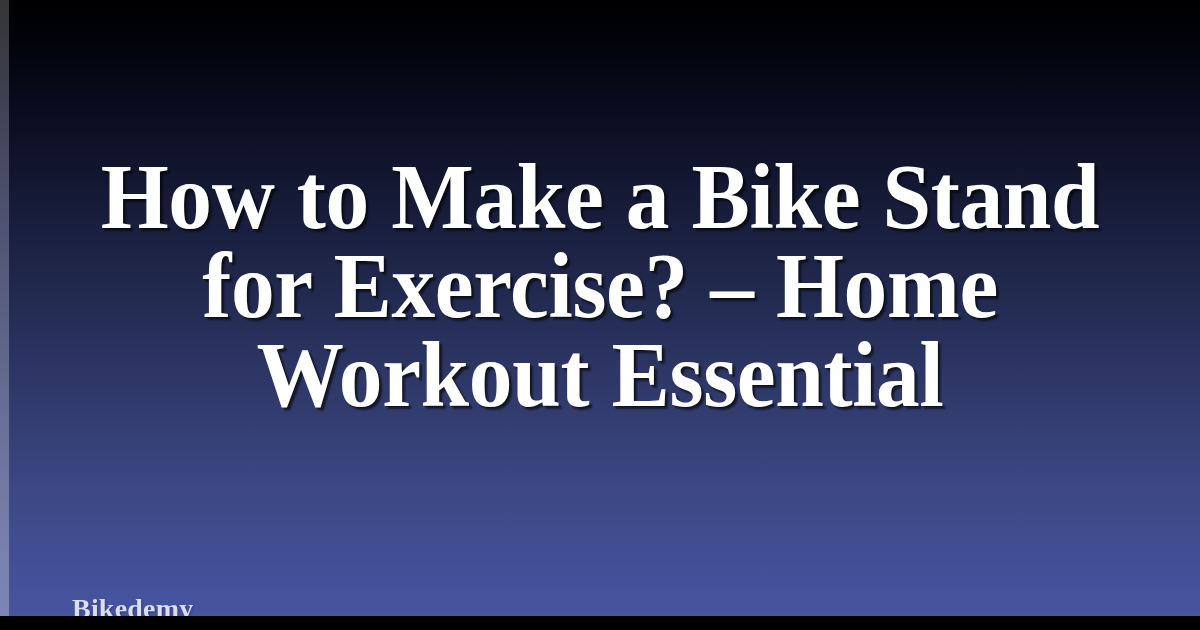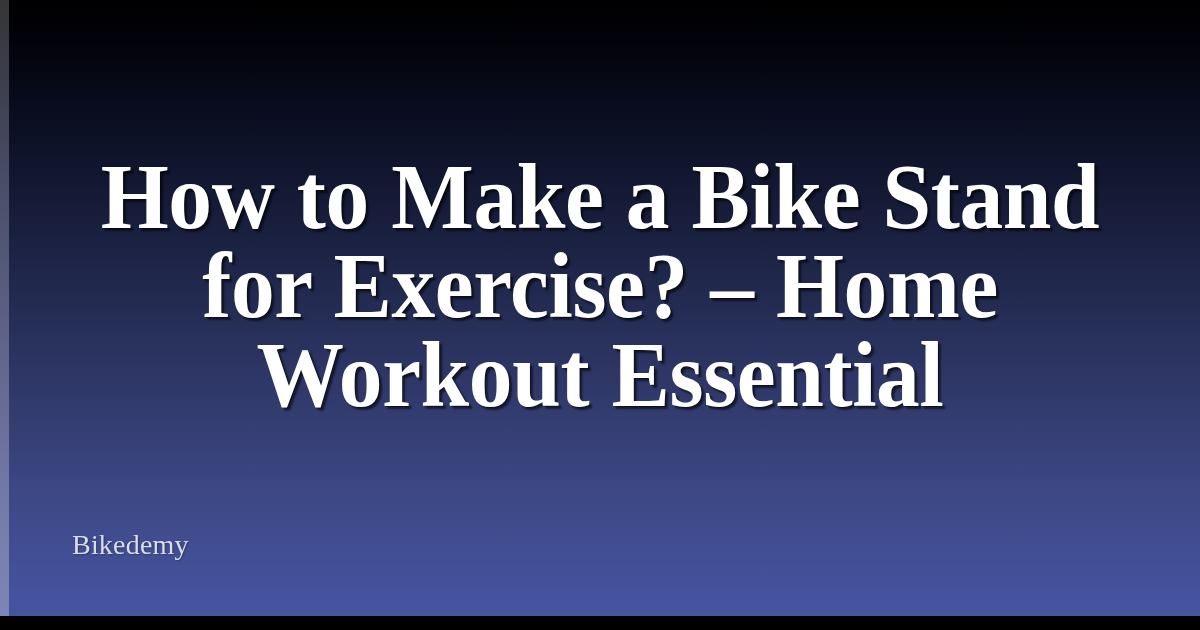--- a/index.html
+++ b/index.html
@@ -83,25 +83,25 @@
     text-shadow:
       3px 3px 2px rgba(0, 0, 0, 0.55),
       1px 1px 0px rgba(0, 0, 0, 0.35);
     transform: scaleX(0.94);
     transform-origin: center top;
   }
 
   .brand {
     position: absolute;
     left: 72px;
-    top: 530px;
+    top: 594px;
     margin: 0;
     color: #d9ddee;
     font-family: "Liberation Serif", "DejaVu Serif", serif;
-    font-weight: 400;
+    font-weight: 700;
     font-size: 28px;
     line-height: 30px;
     letter-spacing: 0.2px;
     text-shadow: 1px 1px 2px rgba(0, 0, 0, 0.30);
   }
 </style>
 </head>
 <body>
 
 <div class="card">

